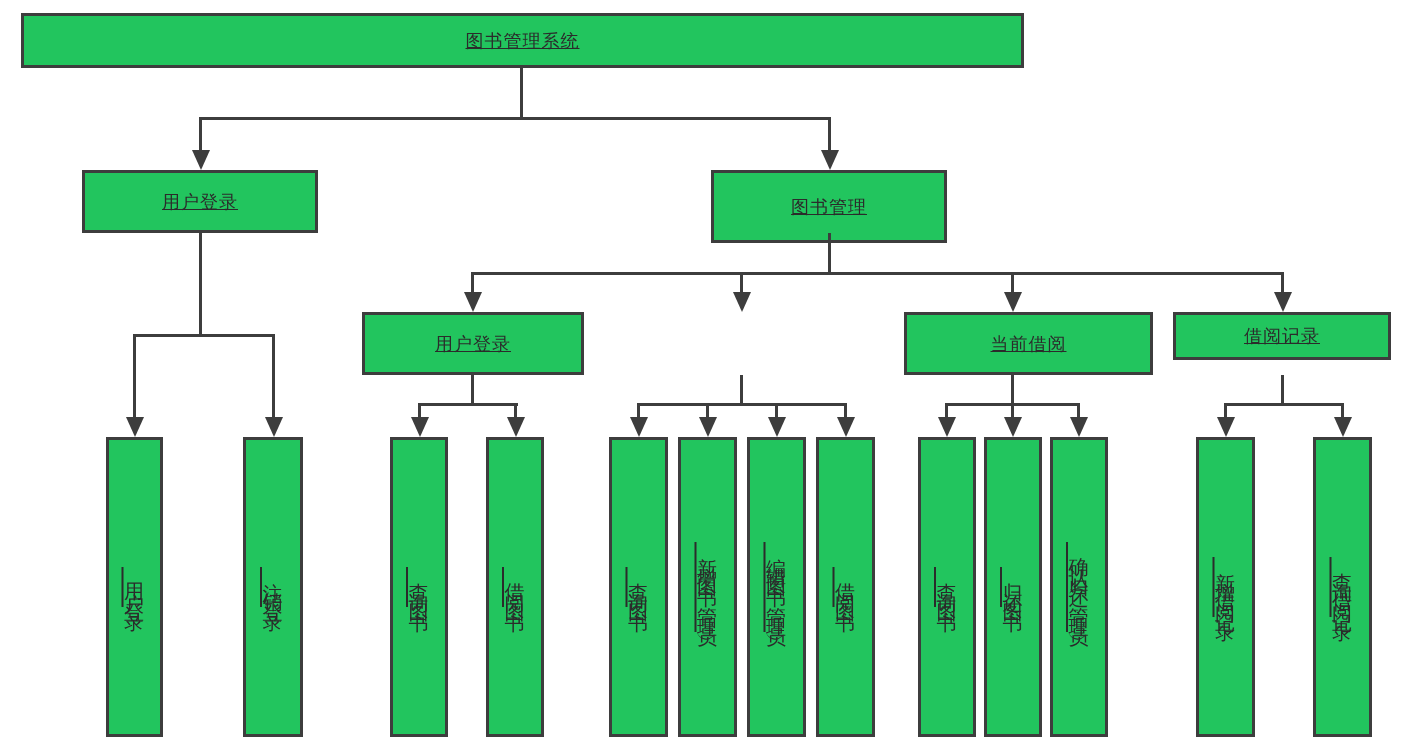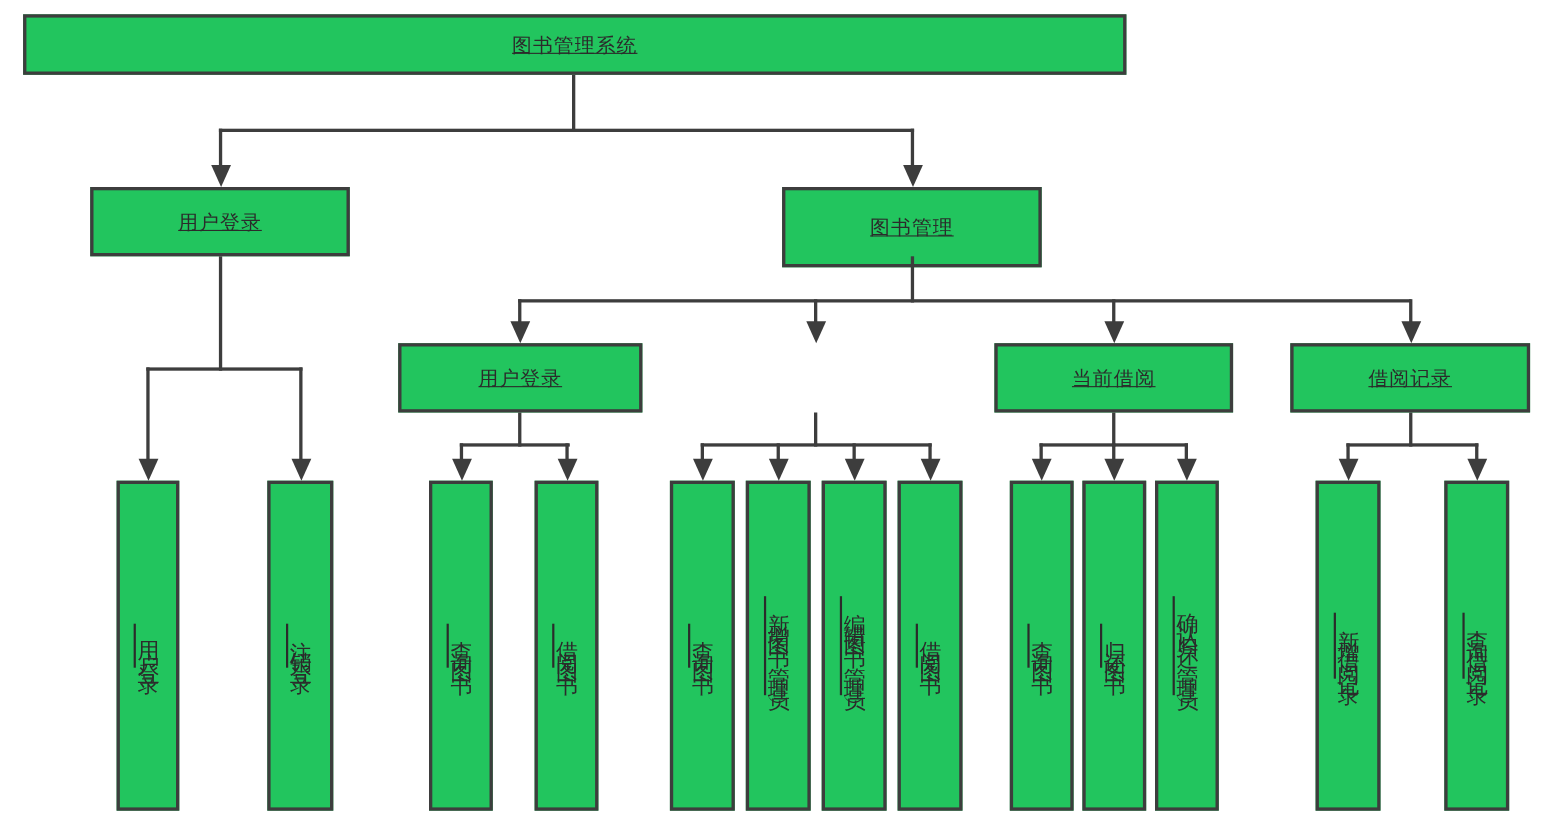--- a/index.html
+++ b/index.html
@@ -72,24 +72,24 @@
   <div class="node h-node" style="left:82px;top:170px;width:236px;height:63px">
     <span>用户登录</span>
   </div>
   <div class="node h-node" style="left:711px;top:170px;width:236px;height:73px">
     <span>图书管理</span>
   </div>
 
   <div class="node h-node" style="left:362px;top:312px;width:222px;height:63px">
     <span>用户登录</span>
   </div>
-  <div class="node h-node" style="left:904px;top:312px;width:217px;height:63px">
+  <div class="node h-node" style="left:904px;top:312px;width:249px;height:63px">
     <span>当前借阅</span>
   </div>
-  <div class="node h-node" style="left:1173px;top:312px;width:218px;height:63px">
+  <div class="node h-node" style="left:1173px;top:312px;width:218px;height:48px">
     <span>借阅记录</span>
   </div>
 
   <div class="node leaf" style="left:106px;top:437px;width:57px;height:300px">
     <span class="vtext">用户登录</span>
   </div>
   <div class="node leaf" style="left:243px;top:437px;width:60px;height:300px">
     <span class="vtext">注销登录</span>
   </div>
 

